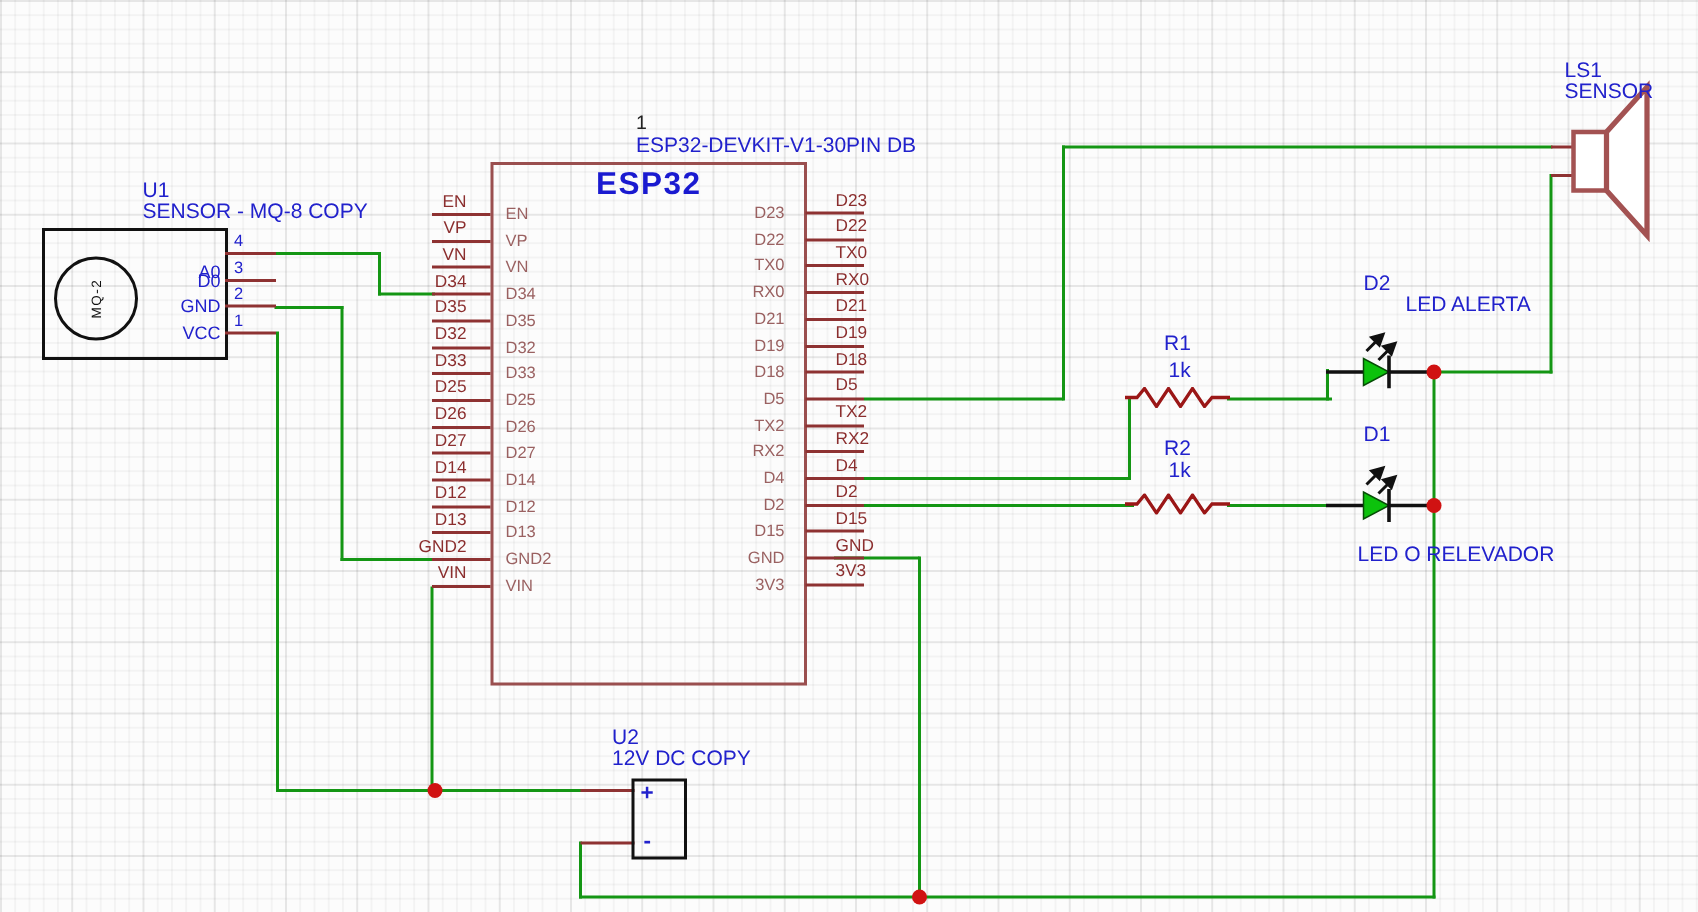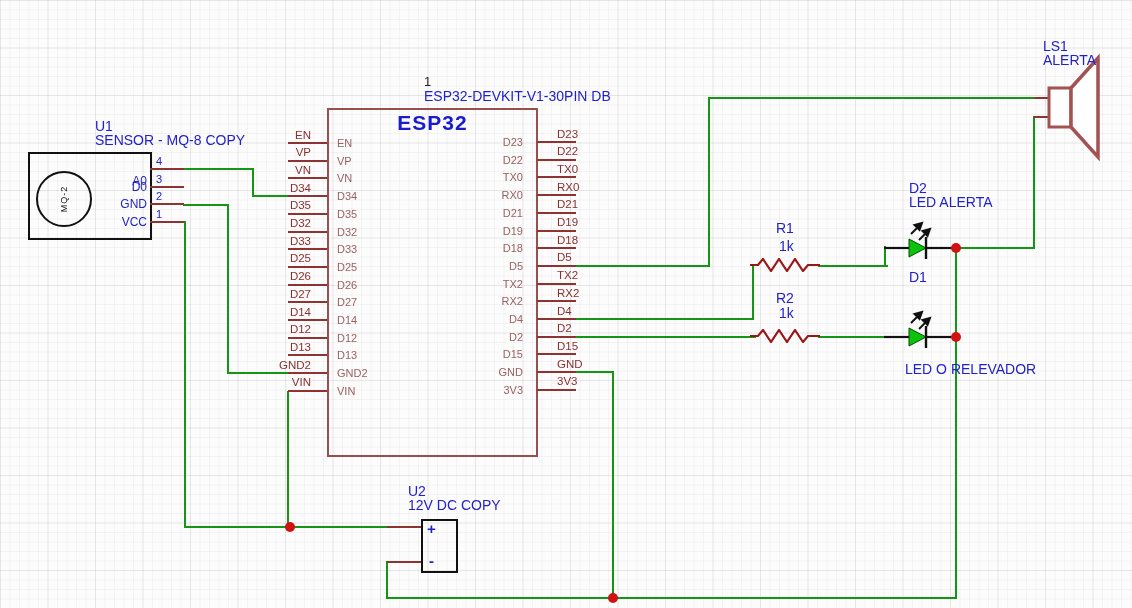--- a/index.html
+++ b/index.html
@@ -396,22 +396,22 @@
       <line x1="42" y1="24" x2="42" y2="46" stroke="#111" stroke-width="2.4"></line>
       <line x1="42" y1="35" x2="72" y2="35" stroke="#111" stroke-width="2.2"></line>
       <g stroke="#111" stroke-width="2" fill="#111">
         <line x1="27" y1="21" x2="34" y2="14"></line>
           <polygon points="38,10 30.5,12 35.5,17"></polygon>
         <line x1="35" y1="27" x2="42" y2="20"></line>
           <polygon points="46,16 38.5,18 43.5,23"></polygon>
       </g>
     </svg>
     <span class="lbl blue" style="left:909px;top:181px">D2</span>
-    <span class="lbl blue" style="left:909px;top:195px">LED ALERTA</span>
-    <span class="lbl blue" style="left:909px;top:270px">D1</span>
+    <span class="lbl blue" style="left:937px;top:195px">LED ALERTA</span>
+    <span class="lbl blue" style="left:909px;top:282px">D1</span>
   </div>
   <div>
     <svg class="abs" style="left:884px;top:302px" width="72" height="46" viewBox="0 0 72 46">
       <line x1="0" y1="35" x2="25" y2="35" stroke="#111" stroke-width="2.2"></line>
       <polygon points="25,26 25,44 42,35" fill="#0cc20c" stroke="#064d06" stroke-width="1"></polygon>
       <line x1="42" y1="24" x2="42" y2="46" stroke="#111" stroke-width="2.4"></line>
       <line x1="42" y1="35" x2="72" y2="35" stroke="#111" stroke-width="2.2"></line>
       <g stroke="#111" stroke-width="2" fill="#111">
         <line x1="27" y1="21" x2="34" y2="14"></line>
           <polygon points="38,10 30.5,12 35.5,17"></polygon>
@@ -423,21 +423,21 @@
   </div>
 
   <div>
     <div class="stub" style="left:1034px;top:97px;width:16px"></div>
     <div class="stub" style="left:1034px;top:116px;width:16px"></div>
     <svg class="abs" style="left:1045px;top:52px" width="58" height="112" viewBox="0 0 58 112">
       <rect x="4" y="36" width="22" height="39" fill="#fff" stroke="#a35252" stroke-width="3"></rect>
       <polygon points="26,36 53,6 53,105 26,75" fill="#fff" stroke="#a35252" stroke-width="3.5"></polygon>
     </svg>
     <span class="lbl blue" style="left:1043px;top:39px">LS1</span>
-    <span class="lbl blue" style="left:1043px;top:53px">ALERTA</span>
+    <span class="lbl blue" style="left:1043px;top:53px">SENSOR</span>
   </div>
 
   <div>
     <div class="stub" style="left:387px;top:526px;width:36px"></div>
     <div class="stub" style="left:387px;top:561px;width:36px"></div>
     <div class="box-black" style="left:421px;top:519px;width:33px;height:50px"></div>
     <span class="plusminus" style="left:427px;top:521px">+</span>
     <span class="plusminus" style="left:429px;top:553px">-</span>
     <span class="lbl blue" style="left:408px;top:484px">U2</span>
     <span class="lbl blue" style="left:408px;top:498px">12V DC COPY</span>

